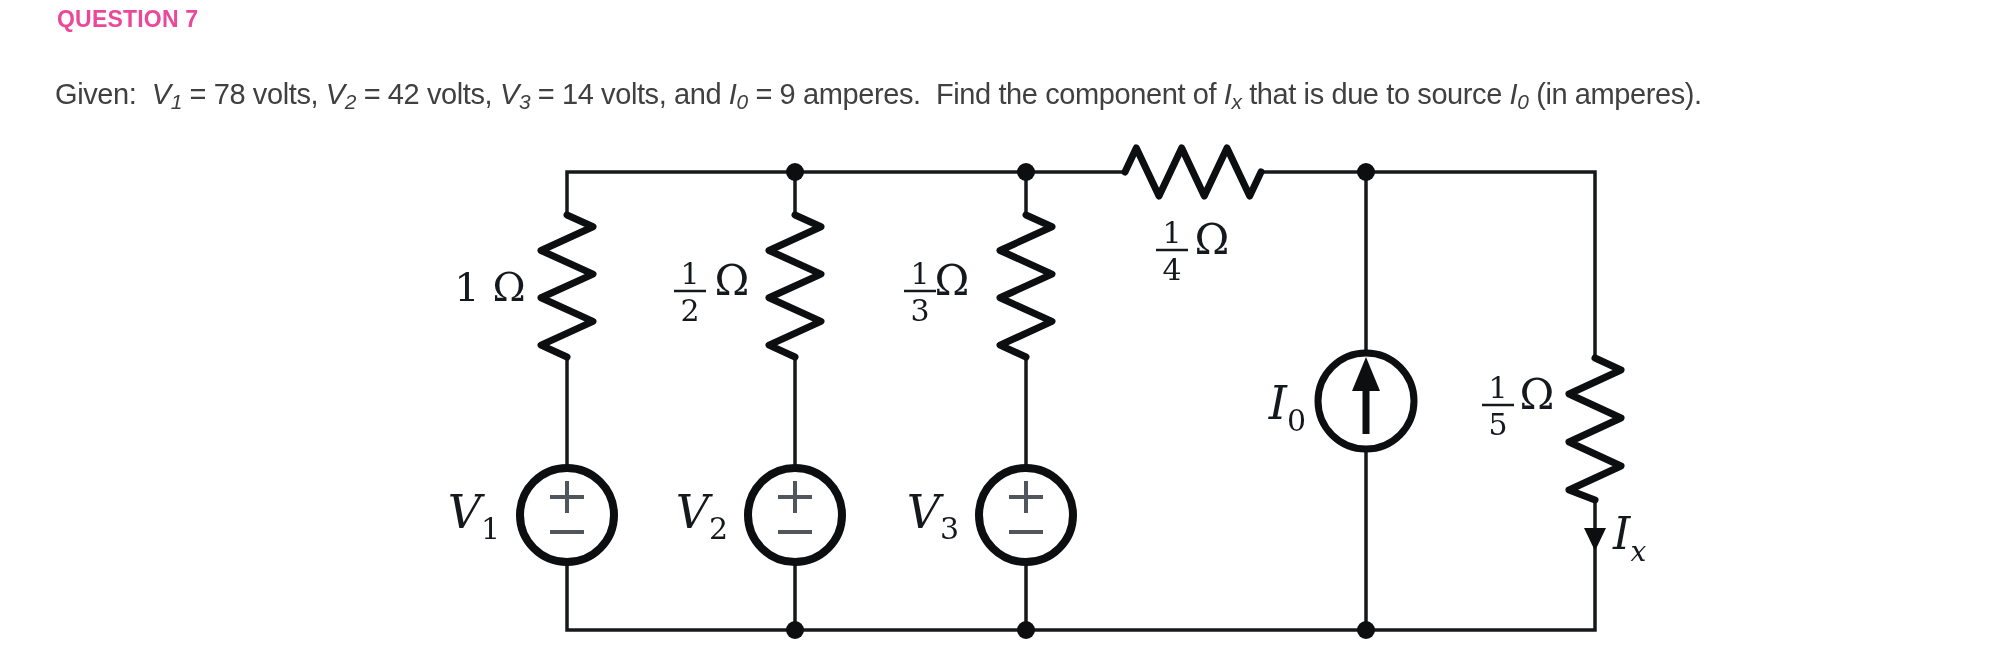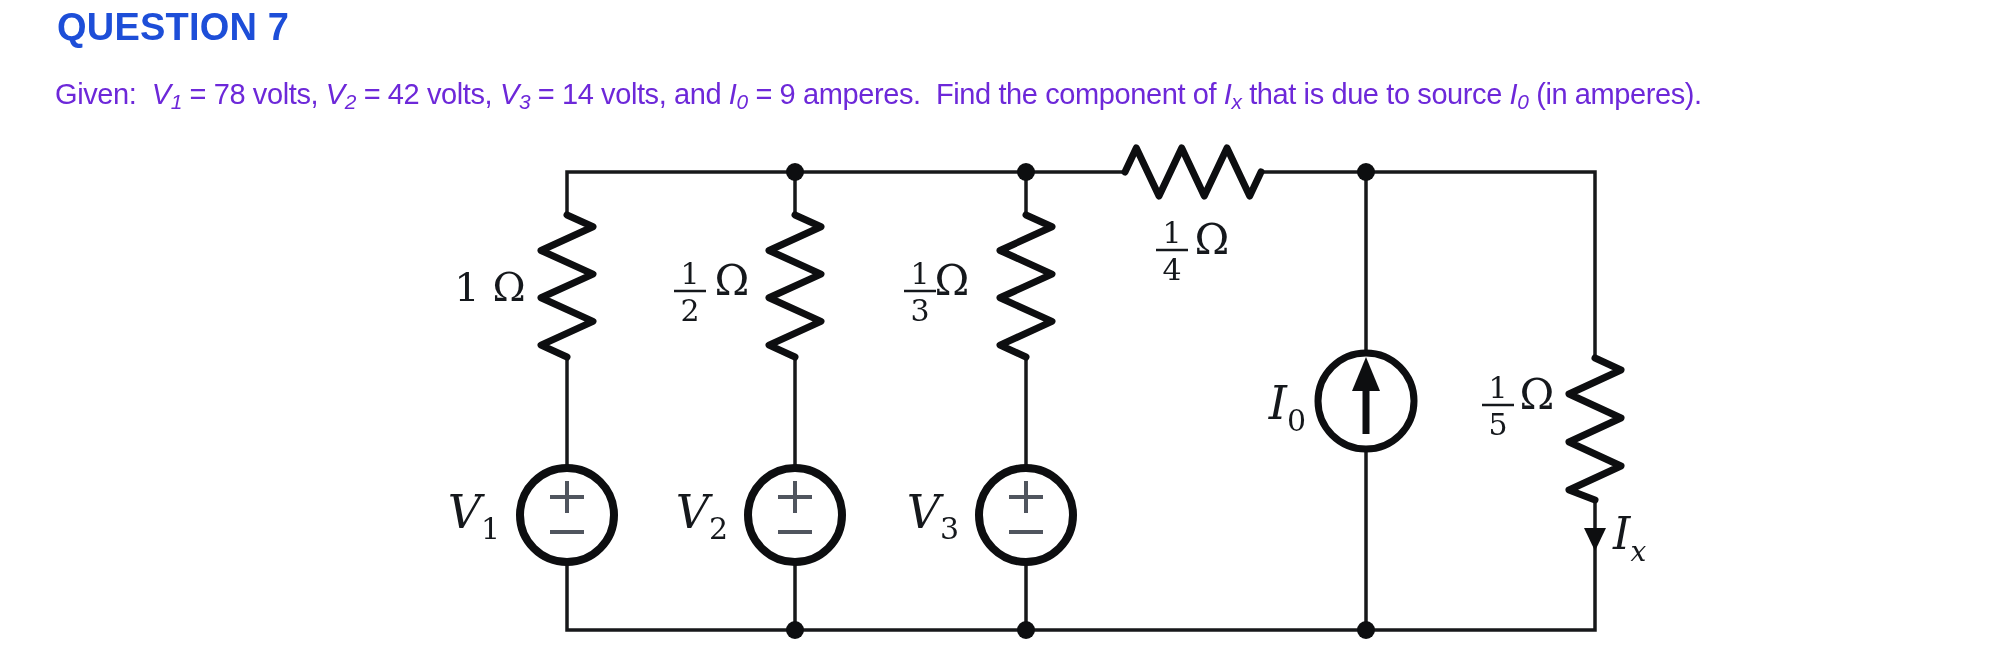--- a/index.html
+++ b/index.html
@@ -1,20 +1,20 @@
 <!DOCTYPE html>
 <html><head>
 <meta charset="utf-8">
 <style>
   html,body{margin:0;padding:0;background:#ffffff;}
   #screen{position:relative;width:2014px;height:655px;background:#ffffff;
           font-family:"Liberation Sans",sans-serif;overflow:hidden;}
-  .q-header{position:absolute;left:57px;top:6px;font-size:38px;font-weight:bold;
-            color:#1d4ed8;letter-spacing:.2px;}
-  .q-prompt{position:absolute;left:55px;top:79px;font-size:29px;color:#6d28d9;
+  .q-header{position:absolute;left:57px;top:6px;font-size:23px;font-weight:bold;
+            color:#ec4899;letter-spacing:.2px;}
+  .q-prompt{position:absolute;left:55px;top:79px;font-size:29px;color:#404040;
             white-space:pre;letter-spacing:-.4px;line-height:1.1;}
   .run-plain{font-style:normal;}
   .run-var{font-style:italic;}
   .run-sub{font-style:italic;font-size:.72em;vertical-align:-.24em;}
   svg.circuit{position:absolute;left:0;top:0;}
   .lbl{font-family:"DejaVu Serif",serif;fill:#15181c;}
 </style>
 </head>
 <body>
 

